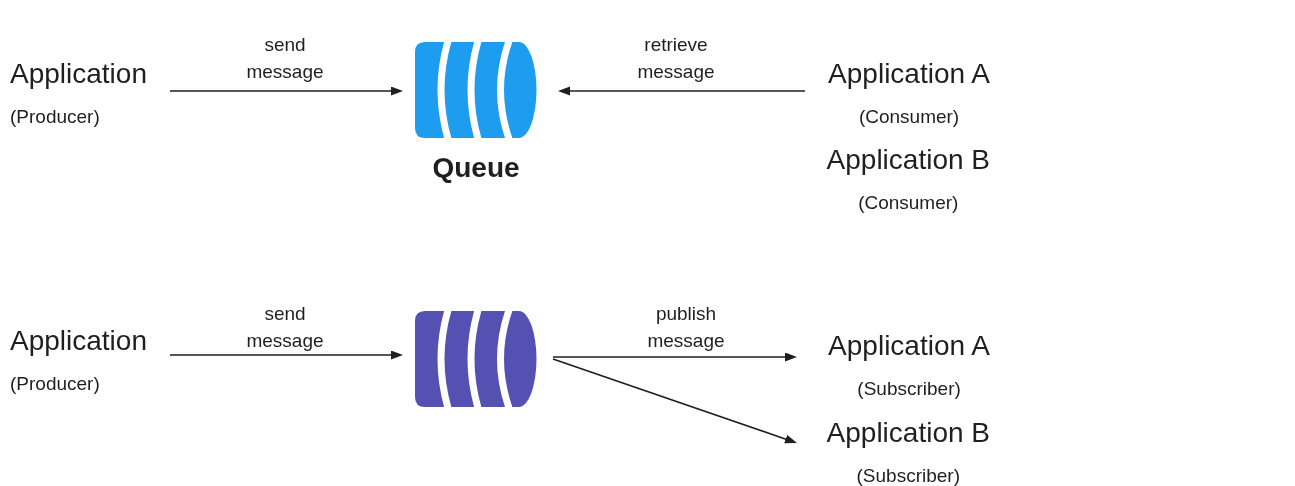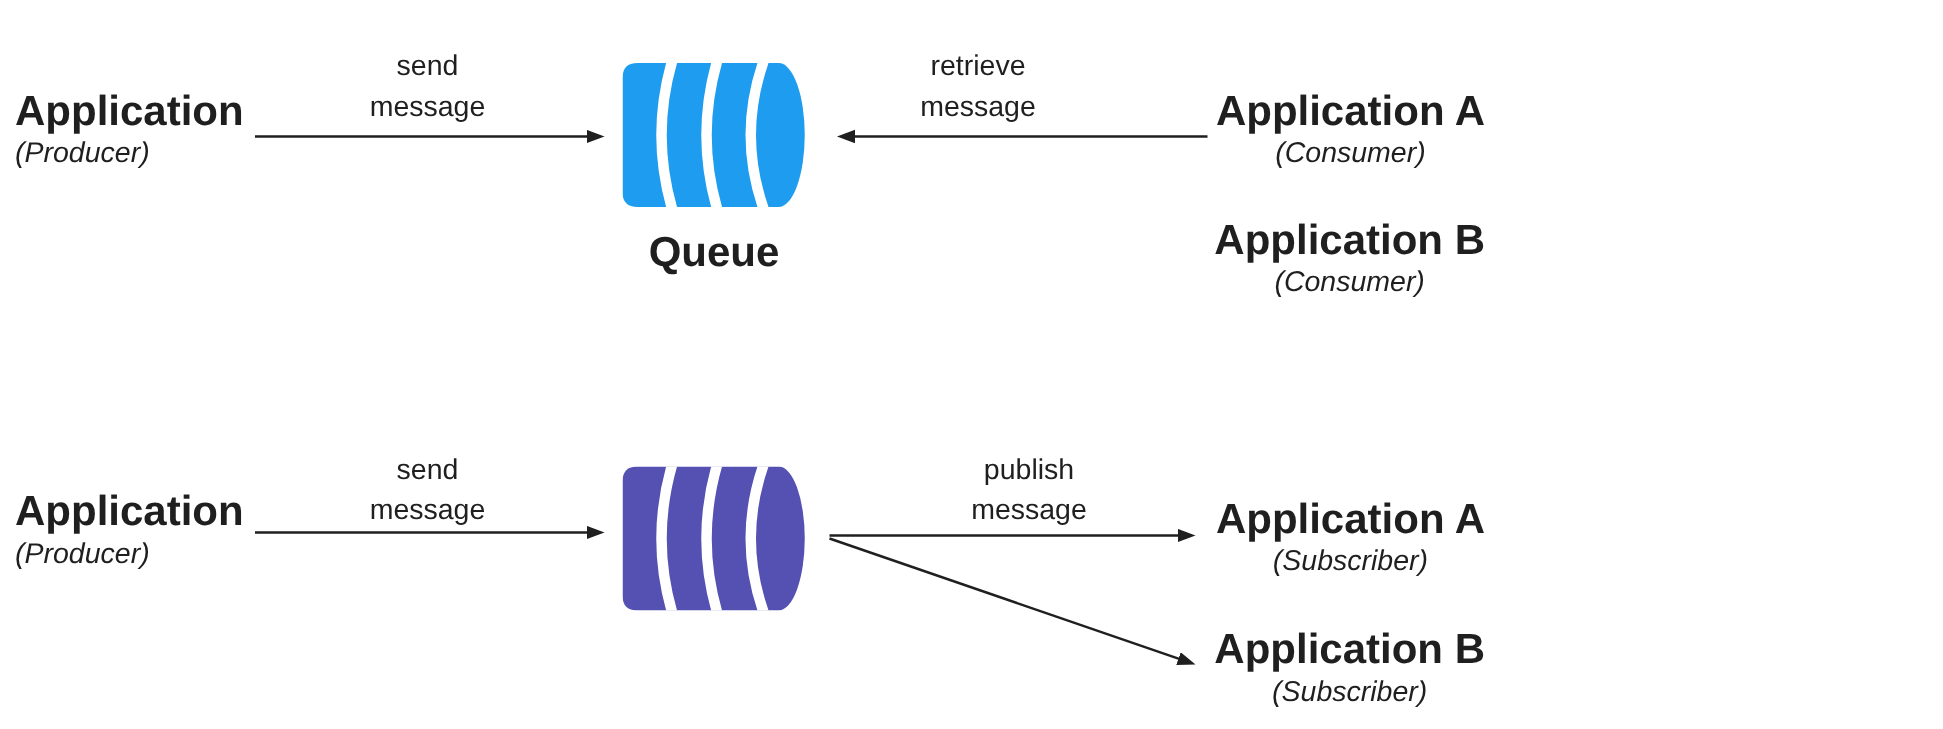--- a/index.html
+++ b/index.html
@@ -1,22 +1,22 @@
 <!DOCTYPE html>
 <html><head>
 <meta charset="utf-8">
 <style>
   html,body{margin:0;padding:0;background:#fff;}
   .canvas{
     position:relative;width:1295px;height:486px;background:#ffffff;
     font-family:"Liberation Sans",sans-serif;color:#1f1f1f;overflow:hidden;
   }
   .abs{position:absolute;}
-  .app-name{font-size:28px;line-height:33px;font-weight:700;white-space:nowrap;}
-  .app-role{font-size:19px;line-height:24px;margin-top:1px;white-space:nowrap;font-style:italic;}
+  .app-name{font-size:28px;line-height:33px;font-weight:400;white-space:nowrap;}
+  .app-role{font-size:19px;line-height:24px;margin-top:15px;white-space:nowrap;}
   .right{text-align:center;}
   .centerx{transform:translateX(-50%);text-align:center;}
   .arrow-label{font-size:19px;line-height:27px;white-space:pre-line;}
   .node-title{font-size:28px;line-height:34px;font-weight:700;white-space:nowrap;}
   .node-sub{font-size:21px;line-height:26px;white-space:nowrap;}
   svg.layer{position:absolute;left:0;top:0;width:1295px;height:486px;}
   .cyl{position:absolute;width:122px;height:96px;}
   .stripe{fill:none;stroke:#ffffff;stroke-width:7;}
   .arrow-line{stroke-width:1.6;fill:none;}
   #arrowhead path{fill:#1f1f1f;}
@@ -51,21 +51,21 @@
     <path d="M10,0 H104 A17.5,48 0 0 1 104,96 H10 Q0,96 0,86 V10 Q0,0 10,0 Z" fill="#1E9CEF"></path>
     <path class="stripe" d="M33,-1 Q19,48 33,97"></path>
     <path class="stripe" d="M63,-1 Q49,48 63,97"></path>
     <path class="stripe" d="M94,-1 Q77,48 94,97"></path>
   </svg>
 
   <div class="abs centerx" style="left:476px;top:151px">
     <div class="node-title">Queue</div>
   </div>
 
-  <div class="abs centerx arrow-label" style="left:652px;top:31px">retrieve
+  <div class="abs centerx arrow-label" style="left:676px;top:31px">retrieve
 message</div>
 
   <div class="abs right" style="right:305px;top:57px">
     <div class="app-name">Application A</div>
     <div class="app-role">(Consumer)</div>
   </div>
 
   <div class="abs right" style="right:305px;top:143px">
     <div class="app-name">Application B</div>
     <div class="app-role">(Consumer)</div>

